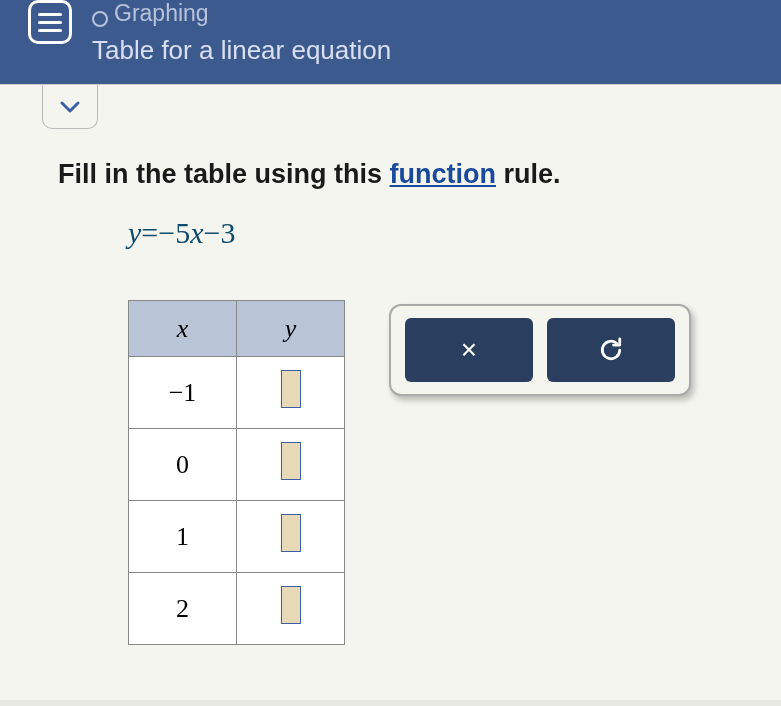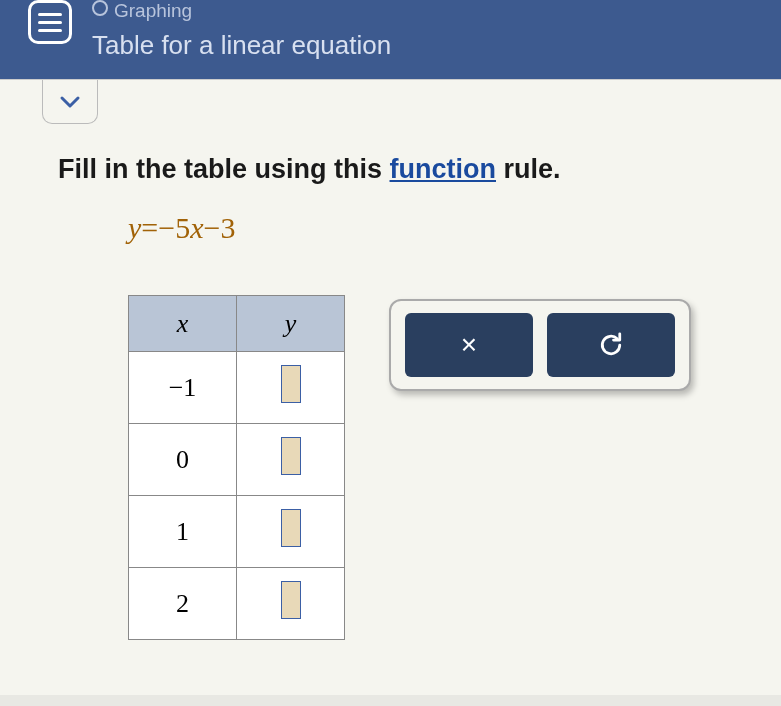--- a/index.html
+++ b/index.html
@@ -33,24 +33,24 @@
     .menu-icon span {
       display: block;
       width: 24px;
       height: 3px;
       background: #fff;
       border-radius: 2px;
     }
     .header-text { padding-top: 0; }
     .category {
       color: #b8c4dc;
-      font-size: 19px;
+      font-size: 23px;
       margin-bottom: 2px;
       display: flex;
-      align-items: flex-start;
+      align-items: flex-end;
       gap: 6px;
     }
     .category-icon {
       width: 16px; height: 16px;
       border: 2px solid #b8c4dc;
       border-radius: 50%;
       position: relative;
       flex-shrink: 0;
     }
     .title { font-size: 26px; color: #d8e0f0; margin-top: 8px; }
@@ -86,21 +86,21 @@
     }
     .link-word {
       color: #1a4a9e;
       text-decoration: underline;
       text-decoration-color: #1a4a9e;
     }
     .equation {
       font-family: 'Times New Roman', serif;
       font-size: 30px;
       font-style: italic;
-      color: #a16207;
+      color: #0c4a6e;
       margin-left: 70px;
       margin-bottom: 50px;
     }
     .equation .eq-nonitalic { font-style: normal; }
     .main-row { display: flex; align-items: flex-start; gap: 44px; margin-left: 70px; }
     table.xy-table {
       border-collapse: collapse;
       background: #fff;
     }
     table.xy-table th, table.xy-table td {

